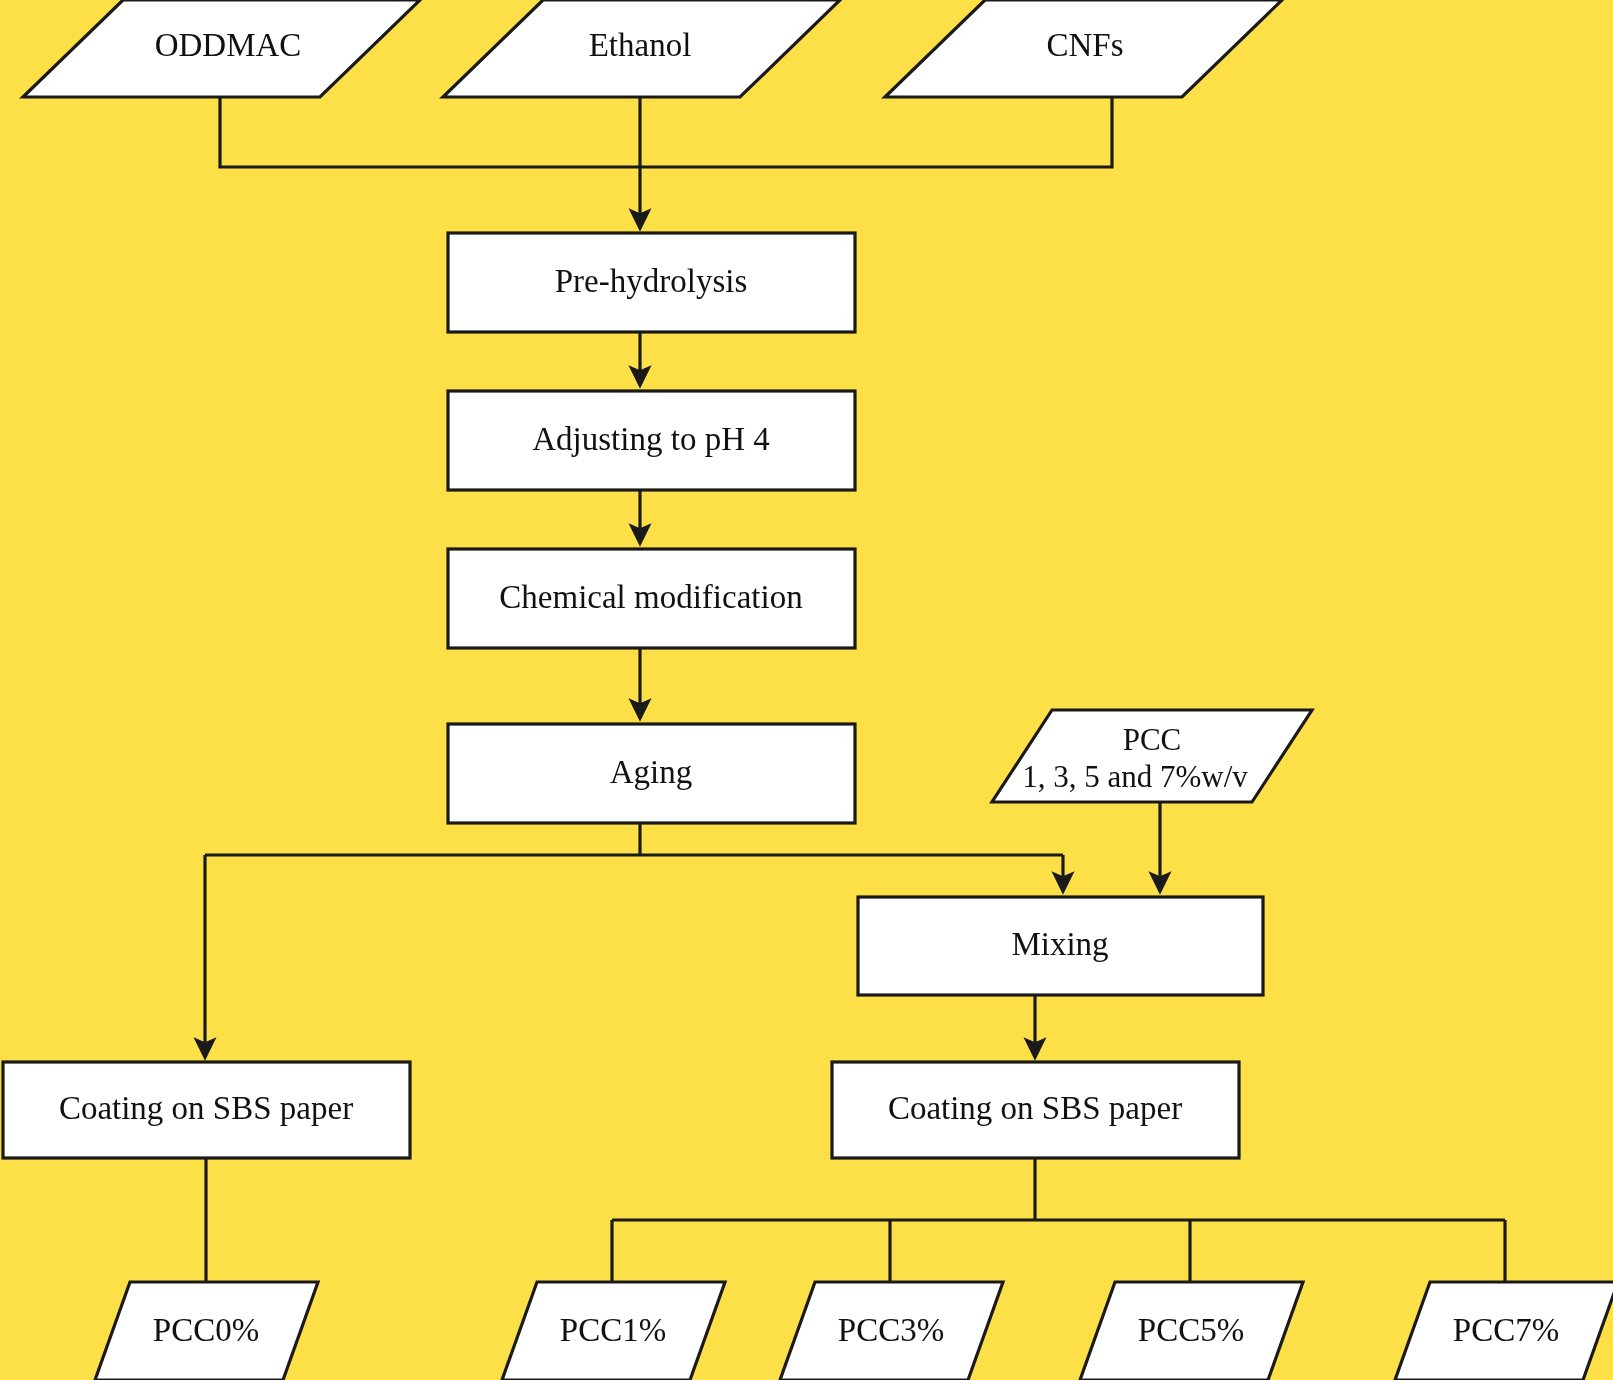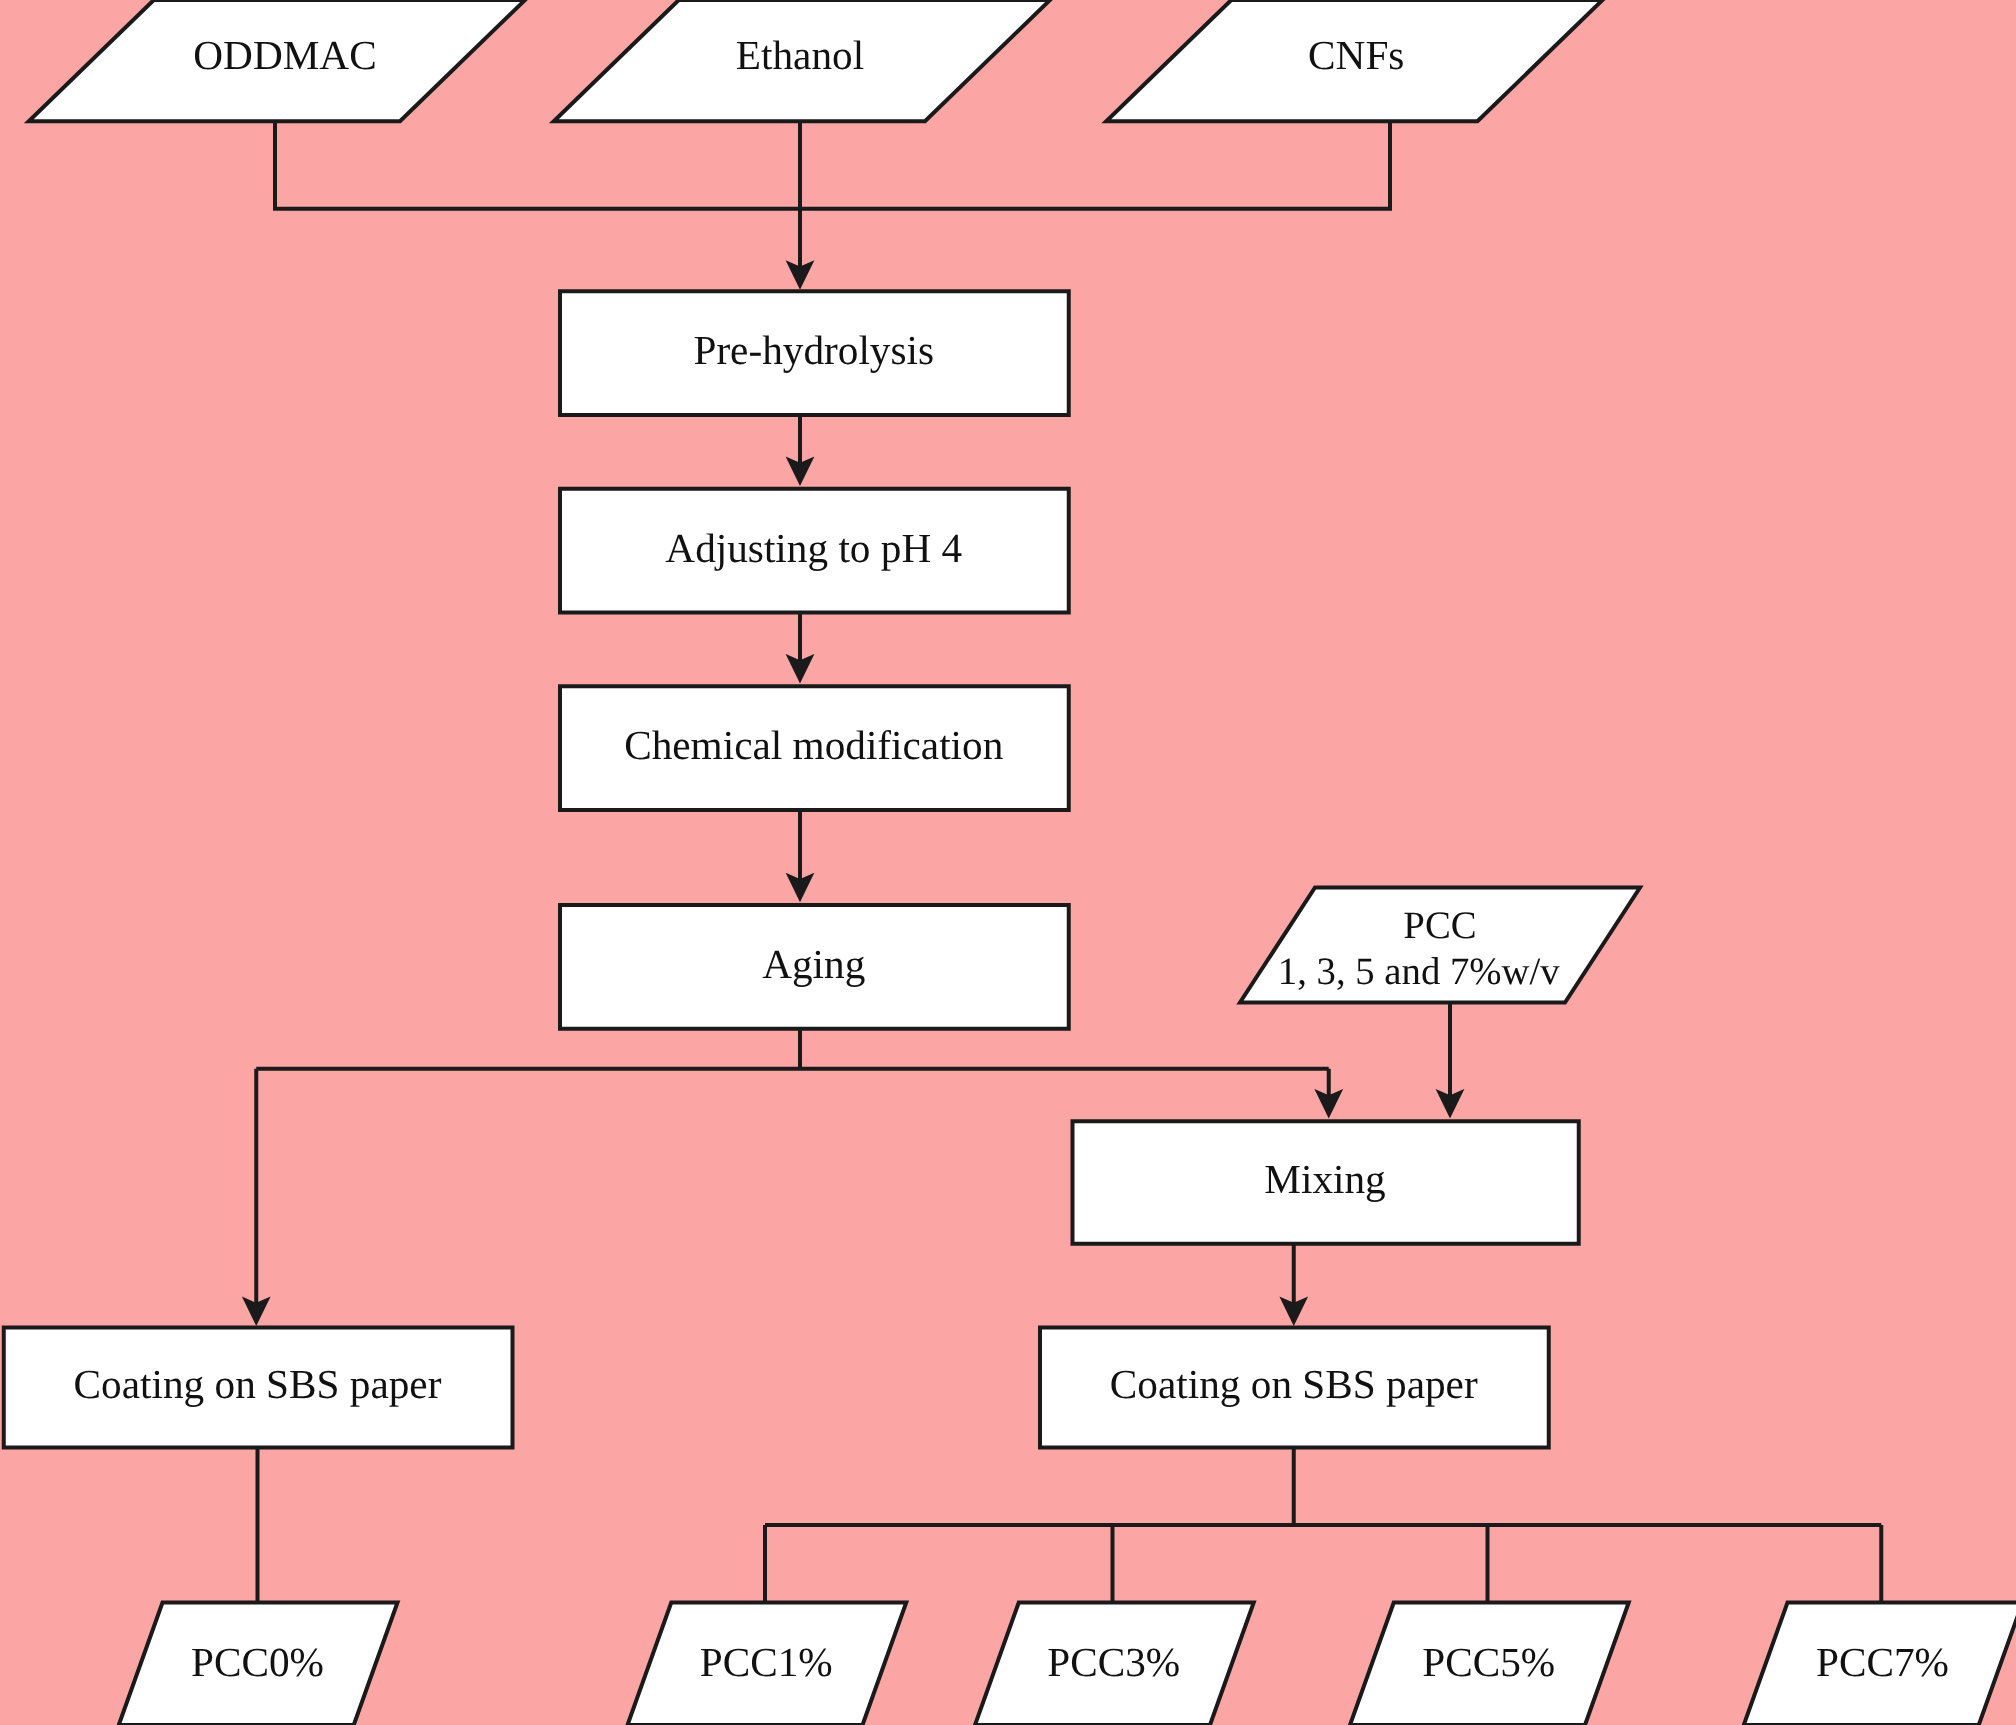--- a/index.html
+++ b/index.html
@@ -4,21 +4,21 @@
 <style>
   html, body {
     margin: 0;
     padding: 0;
     background: #ffffff;
   }
   #canvas {
     position: relative;
     width: 1613px;
     height: 1380px;
-    background: #fca5a5;
+    background: #fde047;
     font-family: "Liberation Serif", "DejaVu Serif", serif;
   }
   svg#flow {
     position: absolute;
     top: 0;
     left: 0;
     width: 1613px;
     height: 1380px;
     display: block;
   }

